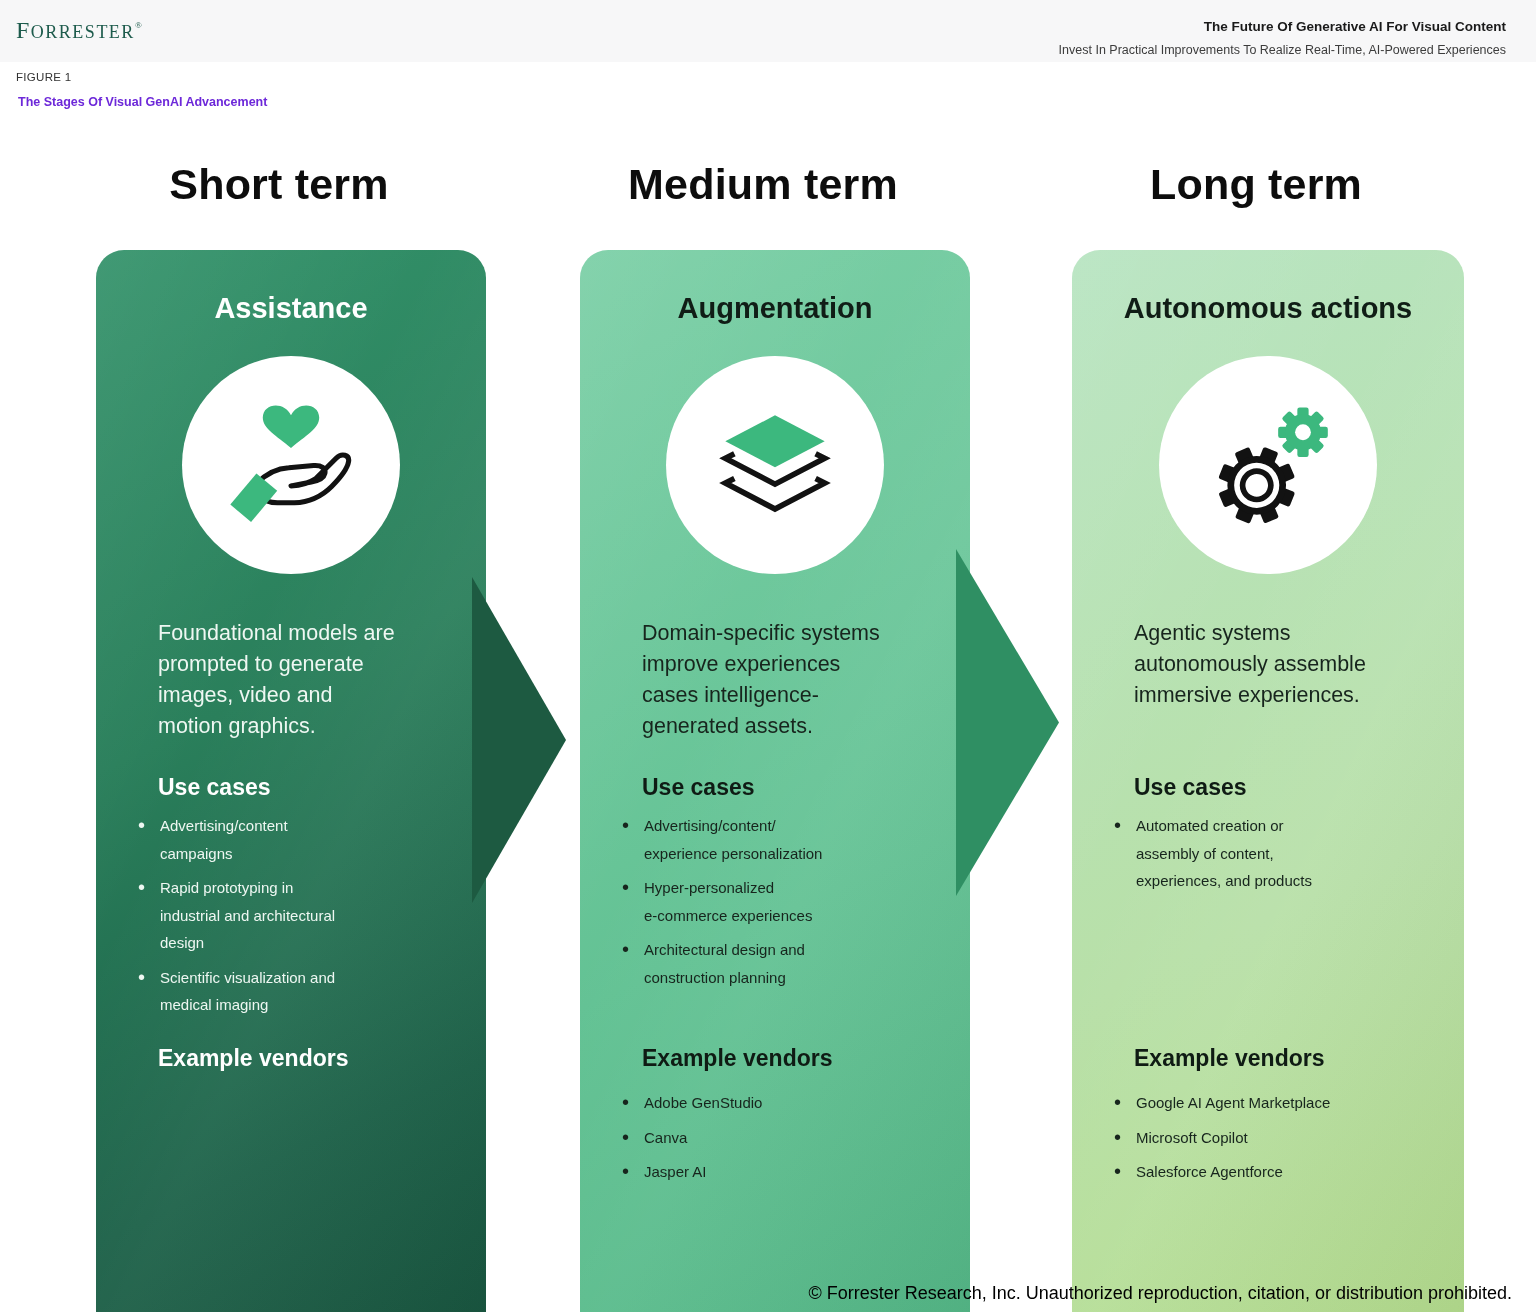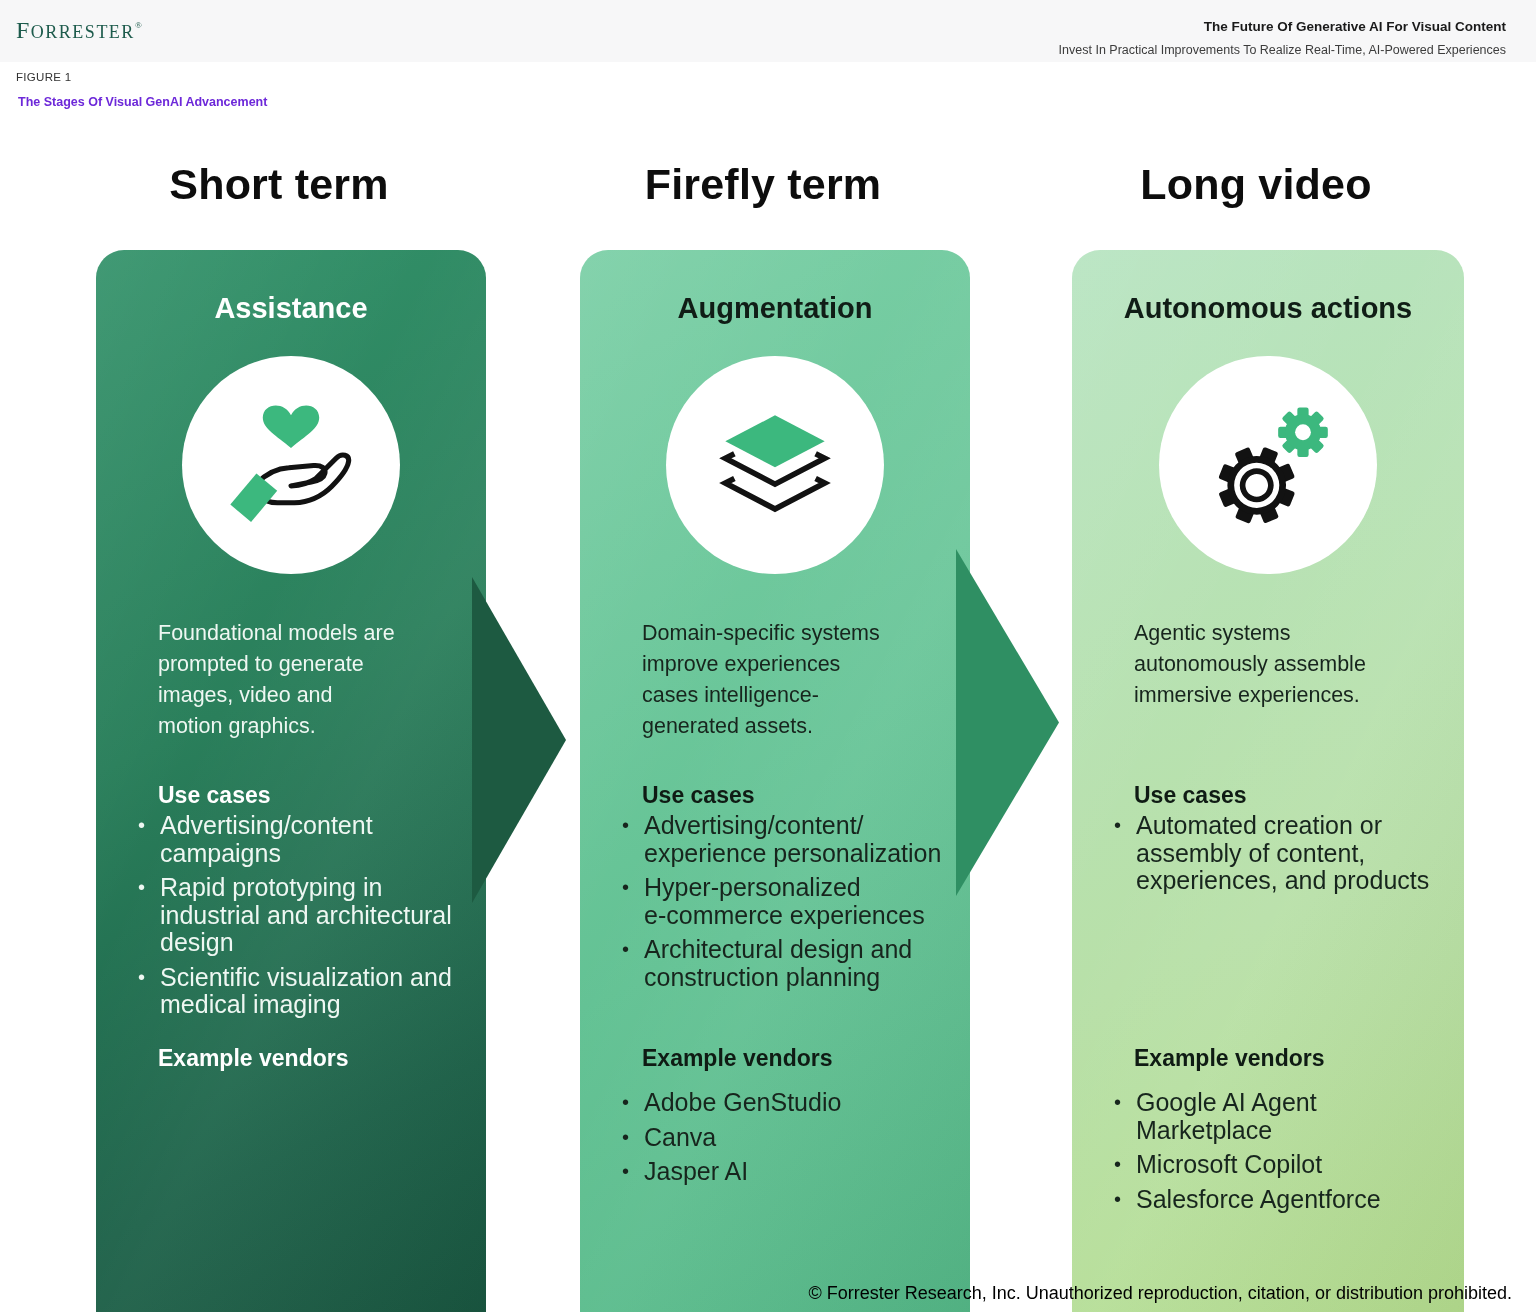--- a/index.html
+++ b/index.html
@@ -36,29 +36,29 @@
   .card-1 .stage-title { color:#ffffff; }
   .card-2 .stage-title, .card-3 .stage-title { color:#101d16; }
 
   .icon-circle { position:absolute; top:106px; left:50%; margin-left:-109px; width:218px; height:218px; border-radius:50%; background:#ffffff; z-index:2; display:flex; align-items:center; justify-content:center; }
 
   .desc { position:absolute; top:368px; left:62px; width:305px; font-size:21.5px; line-height:31px; white-space:pre-line; z-index:2; }
   .card-1 .desc { color:#eef7f2; }
   .card-2 .desc, .card-3 .desc { color:#17251d; }
 
   .sec-label { position:absolute; left:62px; font-size:23px; font-weight:bold; z-index:2; }
-  .usecases-label { top:524px;margin-top:8px; }
+  .usecases-label { top:524px; }
   .vendors-label { top:795px; }
   .card-1 .sec-label { color:#ffffff; }
   .card-2 .sec-label, .card-3 .sec-label { color:#0f1b14; }
 
   ul.blist { position:absolute; left:36px; width:330px; list-style:none; z-index:2; }
   .usecases-list { top:562px; }
   .vendors-list { top:839px; }
-  ul.blist li { position:relative; padding-left:28px; font-size:25px; line-height:27.5px; margin-bottom:7px; white-space:pre-line; }
+  ul.blist li { position:relative; padding-left:28px; font-size:15px; line-height:27.5px; margin-bottom:7px; white-space:pre-line; }
   ul.blist li::before { content:"\2022"; position:absolute; left:6px; top:0; font-size:20px; }
   .card-1 ul.blist li { color:#eef7f2; }
   .card-2 ul.blist li, .card-3 ul.blist li { color:#17251d; }
 
   
   .stage-arrow { position:absolute; z-index:1; }
   .arrow-1 { left:472px; top:577px; width:94px; height:326px; background:#1d5a41;
              clip-path:polygon(0 0, 100% 50%, 0 100%); }
   .arrow-2 { left:956px; top:549px; width:103px; height:347px; background:#2f8f63;
              clip-path:polygon(0 0, 100% 50%, 0 100%); }
@@ -113,21 +113,21 @@
 industrial and architectural
 design</li>
           <li>Scientific visualization and
 medical imaging</li>
         </ul>
       <div class="sec-label vendors-label">Example vendors</div>
     </div>
   </div>
 
   <div class="col col-2">
-    <div class="term">Firefly term</div>
+    <div class="term">Medium term</div>
     <div class="card card-2">
       <div class="stage-title">Augmentation</div>
       <div class="icon-circle">
         <span>
           <svg class="icon-svg" width="158" height="158" viewBox="0 0 140 140">
             <polygon points="70,26 114,49 70,72 26,49" fill="#3CB87E"></polygon>
             <path d="M34,60 L26,64 L70,87 L114,64 L106,60" fill="none" stroke="#121212" stroke-width="5" stroke-linejoin="miter"></path>
             <path d="M34,82 L26,86 L70,109 L114,86 L106,82" fill="none" stroke="#121212" stroke-width="5" stroke-linejoin="miter"></path>
           </svg>
         </span>
@@ -148,21 +148,21 @@
       <div class="sec-label vendors-label">Example vendors</div>
       <ul class="blist vendors-list">
           <li>Adobe GenStudio</li>
           <li>Canva</li>
           <li>Jasper AI</li>
         </ul>
     </div>
   </div>
 
   <div class="col col-3">
-    <div class="term">Long video</div>
+    <div class="term">Long term</div>
     <div class="card card-3">
       <div class="stage-title">Autonomous actions</div>
       <div class="icon-circle">
         <span>
           <svg class="icon-svg" width="158" height="158" viewBox="0 0 140 140">
 
             <g transform="translate(101,41)">
               <g fill="#3CB87E">
                 <rect x="-5" y="-22" width="10" height="10" rx="2" transform="rotate(0)"></rect>
                 <rect x="-5" y="-22" width="10" height="10" rx="2" transform="rotate(45)"></rect>

